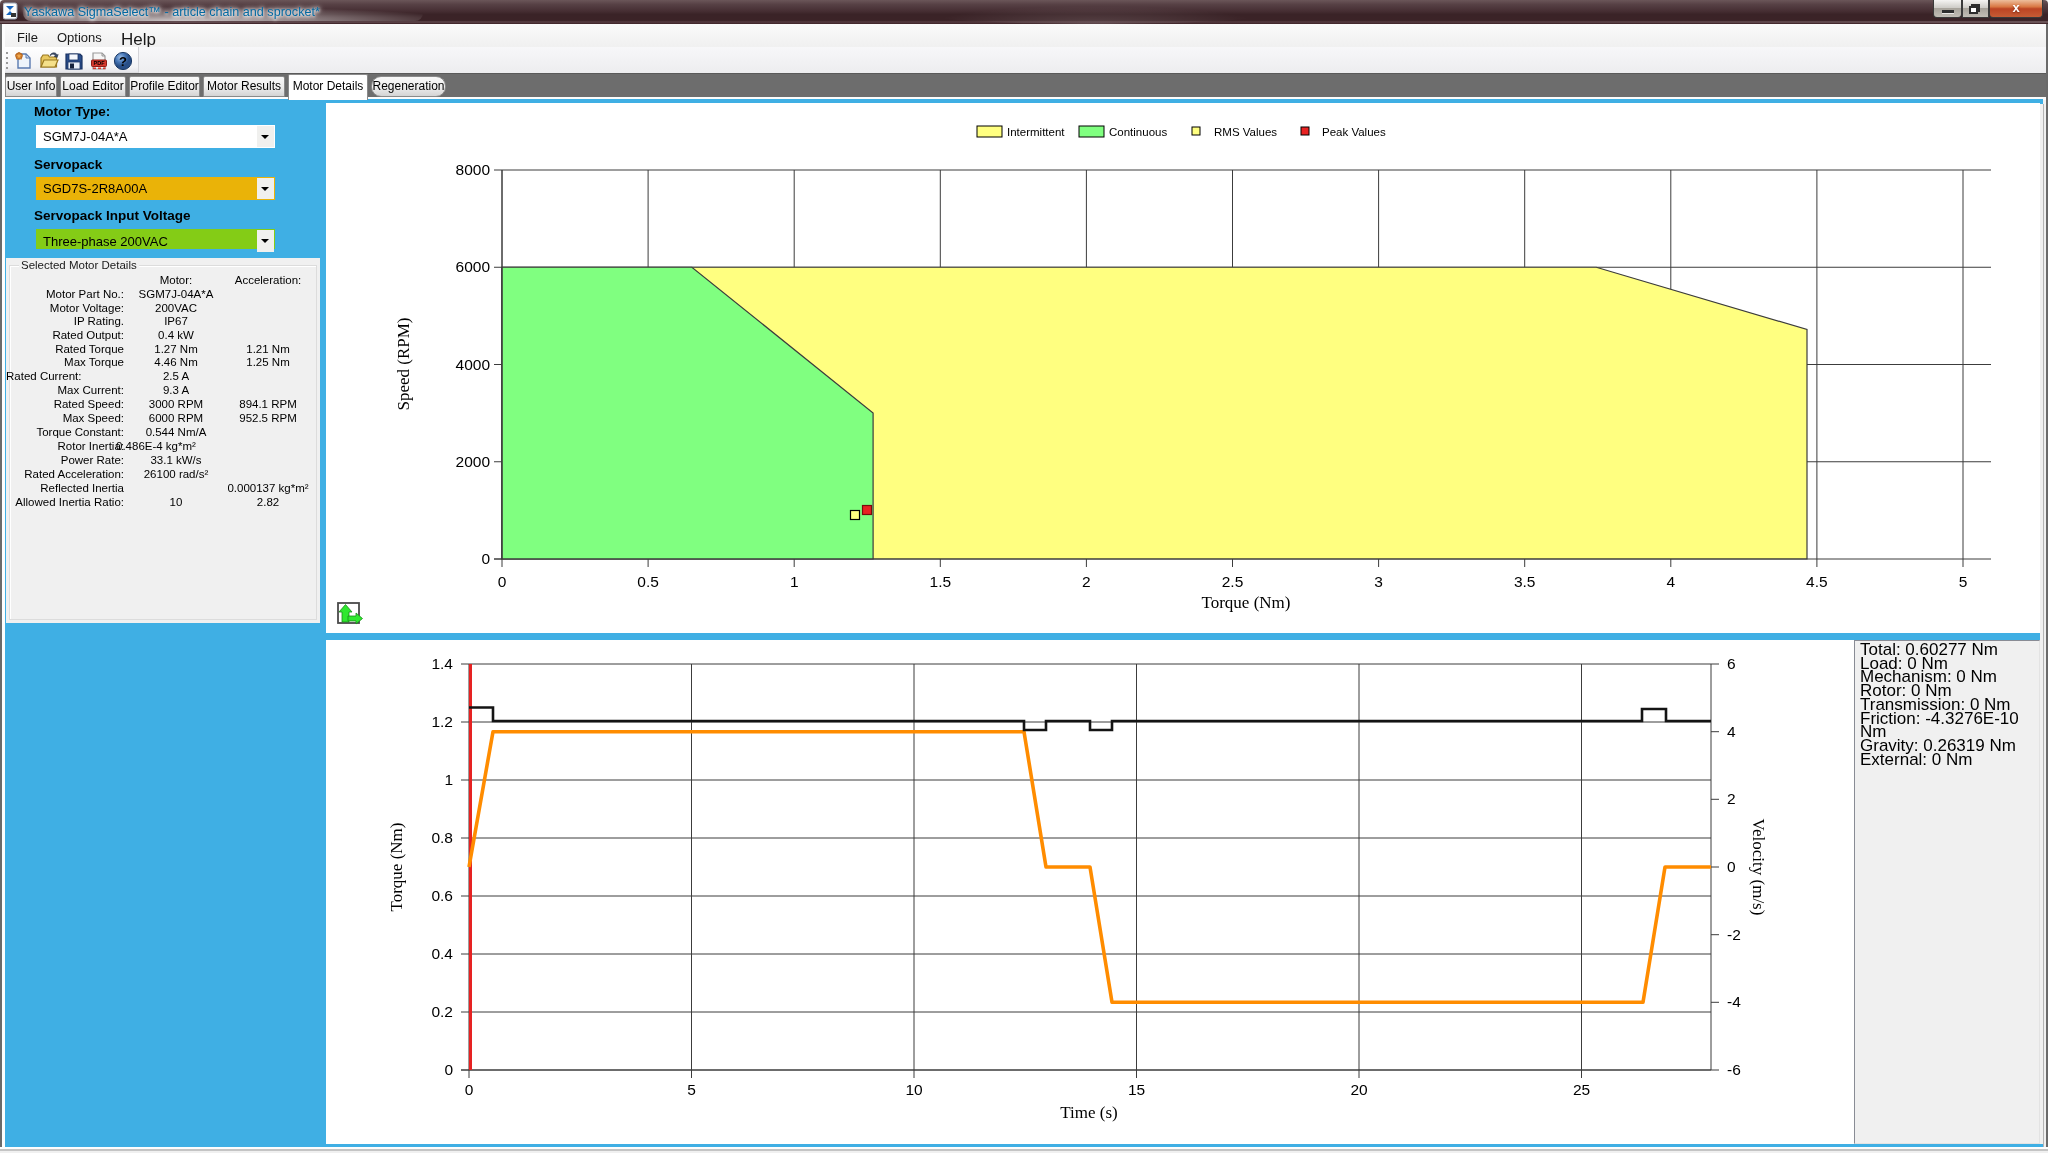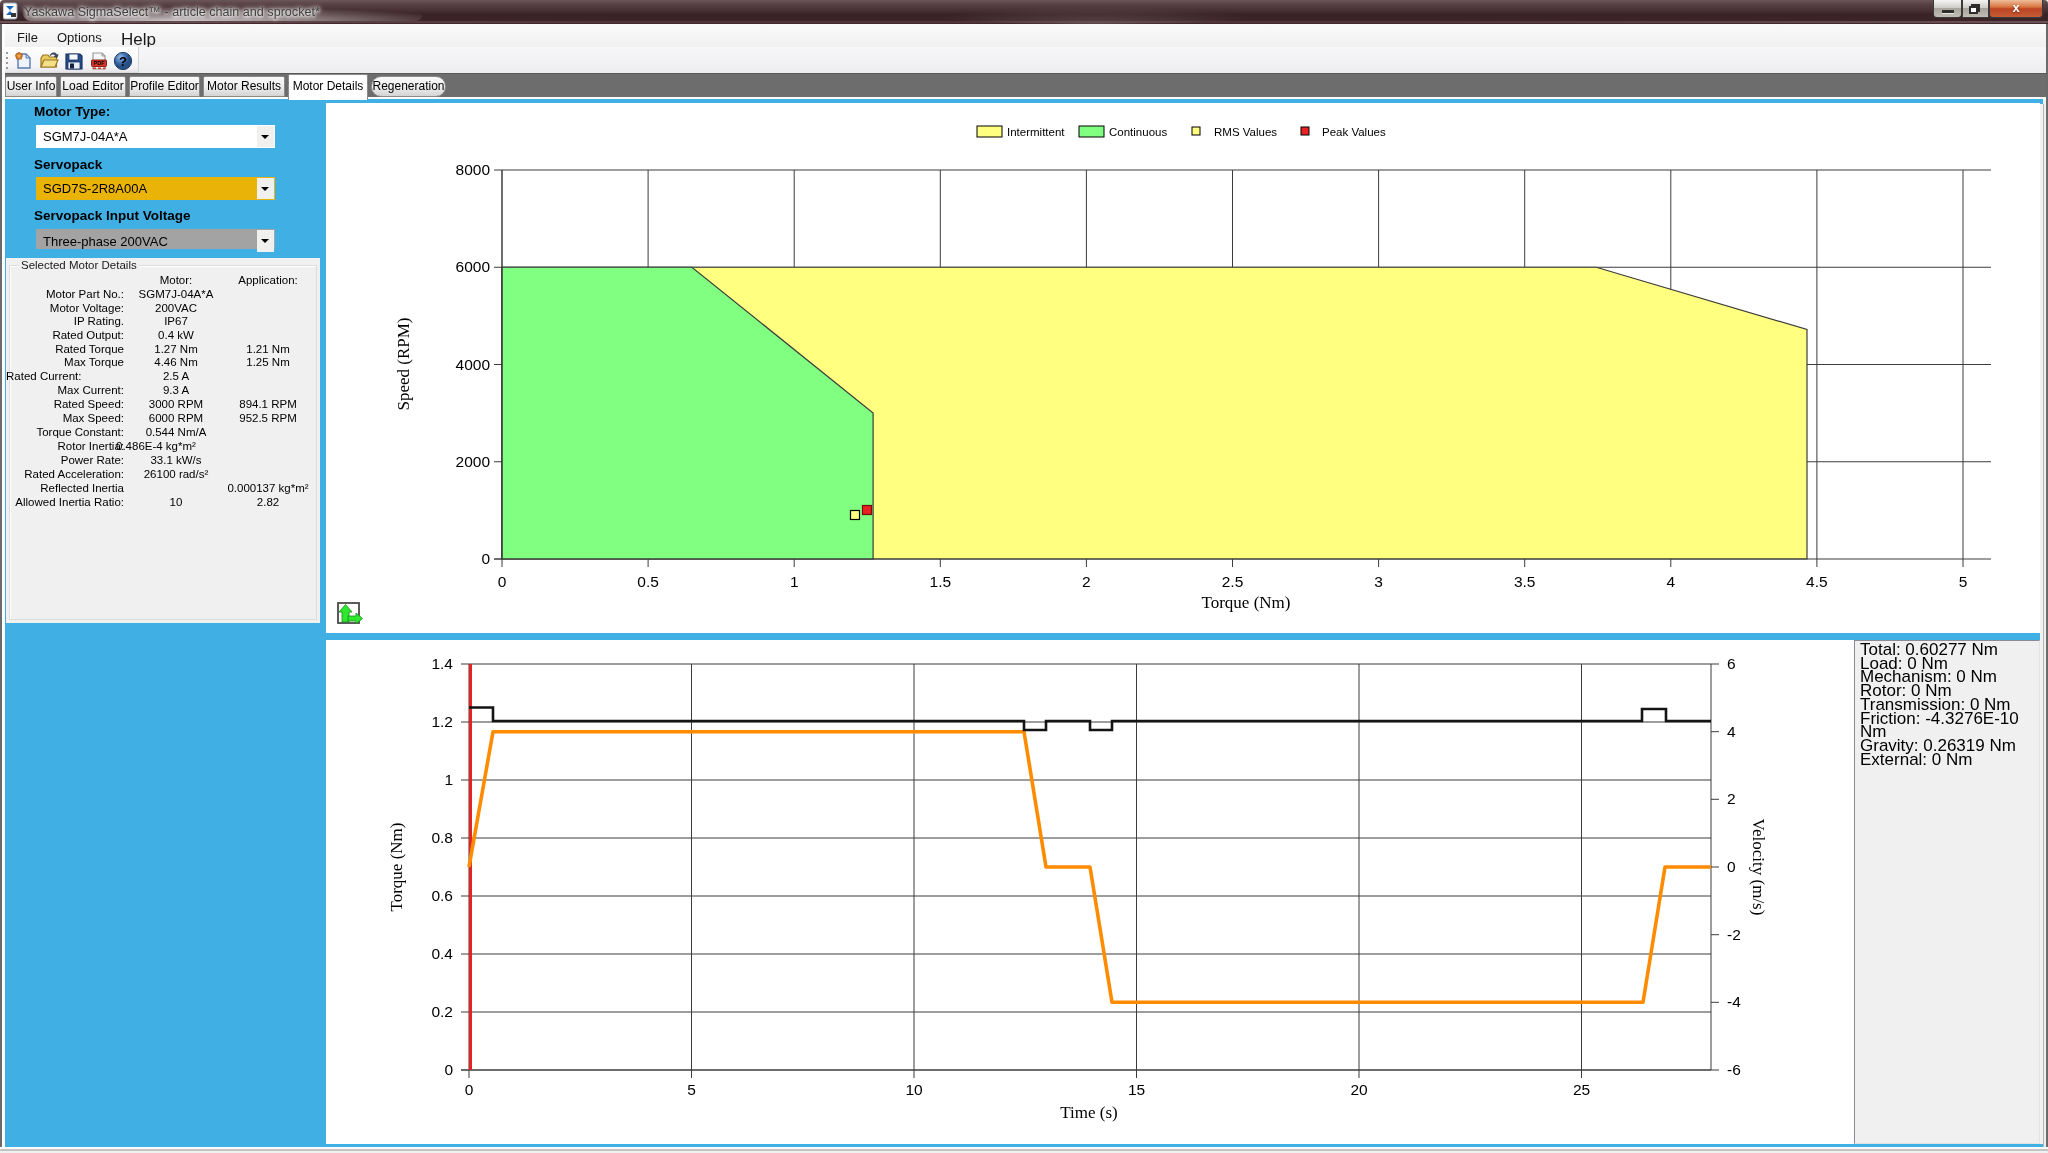--- a/index.html
+++ b/index.html
@@ -16,21 +16,21 @@
 <div class="abs" style="left:0;top:21px;width:2048px;height:2px;background:linear-gradient(90deg,#8a767a,#5a4046 30%,#5a4046 70%,#8a767a);opacity:.55;"></div>
 <div class="abs" style="left:930px;top:6px;width:330px;height:18px;border-radius:50%;background:radial-gradient(ellipse at 50% 100%, rgba(255,255,255,.14), rgba(255,255,255,0) 70%);"></div>
 <div class="abs" style="left:3px;top:2px;width:15px;height:18px;">
 <svg width="15" height="18">
   <rect x="0" y="1" width="14" height="16" rx="2" fill="#fdfdfd" stroke="#9aa4b5" stroke-width="1"></rect>
   <path d="M3 4 L11 4 L6.5 8.5 L11 13 L3 13 L7.5 8.5 Z" fill="#1565c0"></path>
   <rect x="8" y="11" width="5" height="4" fill="#333"></rect>
 </svg>
 </div>
 <div class="abs" style="left:23px;top:4px;width:400px;height:17px;border-radius:8px;background:radial-gradient(ellipse 100% 120% at 40% 100%, rgba(255,255,255,.75), rgba(255,255,255,0) 70%);"></div>
-<div class="abs" style="left:24px;top:5px;font-size:12.6px;color:#404040;text-shadow:0 0 4px #fff,0 0 6px #fff,0 1px 3px #fff;">Yaskawa SigmaSelect™ - article chain and sprocket*</div>
+<div class="abs" style="left:24px;top:5px;font-size:12.6px;color:#0369a1;text-shadow:0 0 4px #fff,0 0 6px #fff,0 1px 3px #fff;">Yaskawa SigmaSelect™ - article chain and sprocket*</div>
 
 <div class="abs" style="left:1933px;top:0;width:29px;height:18px;background:linear-gradient(#f5f4f2,#cfcdc8 45%,#a8a49c 50%,#c2beb6);border:1px solid #3a3a3a;border-top:none;border-radius:0 0 4px 4px;">
   <div class="abs" style="left:8px;top:10px;width:12px;height:3px;background:#2e2e2e;box-shadow:0 1px 0 rgba(255,255,255,.7);"></div>
 </div>
 <div class="abs" style="left:1962px;top:0;width:27px;height:18px;background:linear-gradient(#f5f4f2,#cfcdc8 45%,#a8a49c 50%,#c2beb6);border:1px solid #3a3a3a;border-top:none;">
   <div class="abs" style="left:8px;top:4px;width:9px;height:8px;border:2px solid #2e2e2e;background:#fff;"></div>
   <div class="abs" style="left:6px;top:6px;width:9px;height:8px;border:2px solid #2e2e2e;background:#fff;"></div>
 </div>
 <div class="abs" style="left:1989px;top:0;width:54px;height:18px;background:linear-gradient(#edbe9c,#d97743 40%,#bc4423 52%,#c65c35);border:1px solid #3a3a3a;border-top:none;border-radius:0 0 4px 4px;color:#fff;font-weight:bold;font-size:13px;text-align:center;line-height:16px;text-shadow:0 1px 2px #7a2810;">x</div>
 
@@ -128,33 +128,33 @@
   </div>
 </div>
 <div class="abs" style="left:34px;top:157px;font-size:13.5px;font-weight:bold;color:#000;">Servopack</div>
 <div class="abs" style="left:36px;top:177px;width:239px;height:23px;background:#eab308;">
   <div class="abs" style="left:7px;top:4px;font-size:13px;color:#000;">SGD7S-2R8A00A</div>
   <div class="abs" style="right:1px;top:1px;width:17px;height:21px;background:#f0f0ee;">
     <div class="abs" style="left:4px;top:9px;width:0;height:0;border:4px solid transparent;border-top:4.5px solid #000;"></div>
   </div>
 </div>
 <div class="abs" style="left:34px;top:208px;font-size:13.5px;font-weight:bold;color:#000;">Servopack Input Voltage</div>
-<div class="abs" style="left:36px;top:229px;width:239px;height:20px;background:#a3a3a3;">
+<div class="abs" style="left:36px;top:229px;width:239px;height:20px;background:#84cc16;">
   <div class="abs" style="left:7px;top:5px;font-size:13px;color:#000;">Three-phase 200VAC</div>
   <div class="abs" style="right:1px;top:1px;width:17px;height:22px;background:#f0f0ee;">
     <div class="abs" style="left:4px;top:9px;width:0;height:0;border:4px solid transparent;border-top:4.5px solid #000;"></div>
   </div>
 </div>
 
 <div class="abs" style="left:6px;top:258px;width:314px;height:365px;background:#f0f0f0;"></div>
 <div class="abs" style="left:9px;top:265px;width:308px;height:355px;border:1px solid #dcdcdc;box-shadow:inset 1px 1px 0 #fff;"></div>
 <div class="abs" style="left:19px;top:259px;font-size:11.5px;color:#1a1a1a;background:#f0f0f0;padding:0 2px;z-index:2;">Selected Motor Details</div>
 <div id="details" class="abs" style="left:6px;top:258px;width:314px;height:365px;font-size:11.5px;color:#000;">
 <div class="abs" style="left:110px;top:16px;width:120px;text-align:center;">Motor:</div>
-<div class="abs" style="left:202px;top:16px;width:120px;text-align:center;">Application:</div>
+<div class="abs" style="left:202px;top:16px;width:120px;text-align:center;">Acceleration:</div>
 <div class="abs" style="left:0;top:30px;width:118px;text-align:right;">Motor Part No.:</div>
 <div class="abs" style="left:110px;top:30px;width:120px;text-align:center;">SGM7J-04A*A</div>
 <div class="abs" style="left:0;top:44px;width:118px;text-align:right;">Motor Voltage:</div>
 <div class="abs" style="left:110px;top:44px;width:120px;text-align:center;">200VAC</div>
 <div class="abs" style="left:0;top:57px;width:118px;text-align:right;">IP Rating.</div>
 <div class="abs" style="left:110px;top:57px;width:120px;text-align:center;">IP67</div>
 <div class="abs" style="left:0;top:70.5px;width:118px;text-align:right;">Rated Output:</div>
 <div class="abs" style="left:110px;top:70.5px;width:120px;text-align:center;">0.4 kW</div>
 <div class="abs" style="left:0;top:84.5px;width:118px;text-align:right;">Rated Torque</div>
 <div class="abs" style="left:110px;top:84.5px;width:120px;text-align:center;">1.27 Nm</div>

